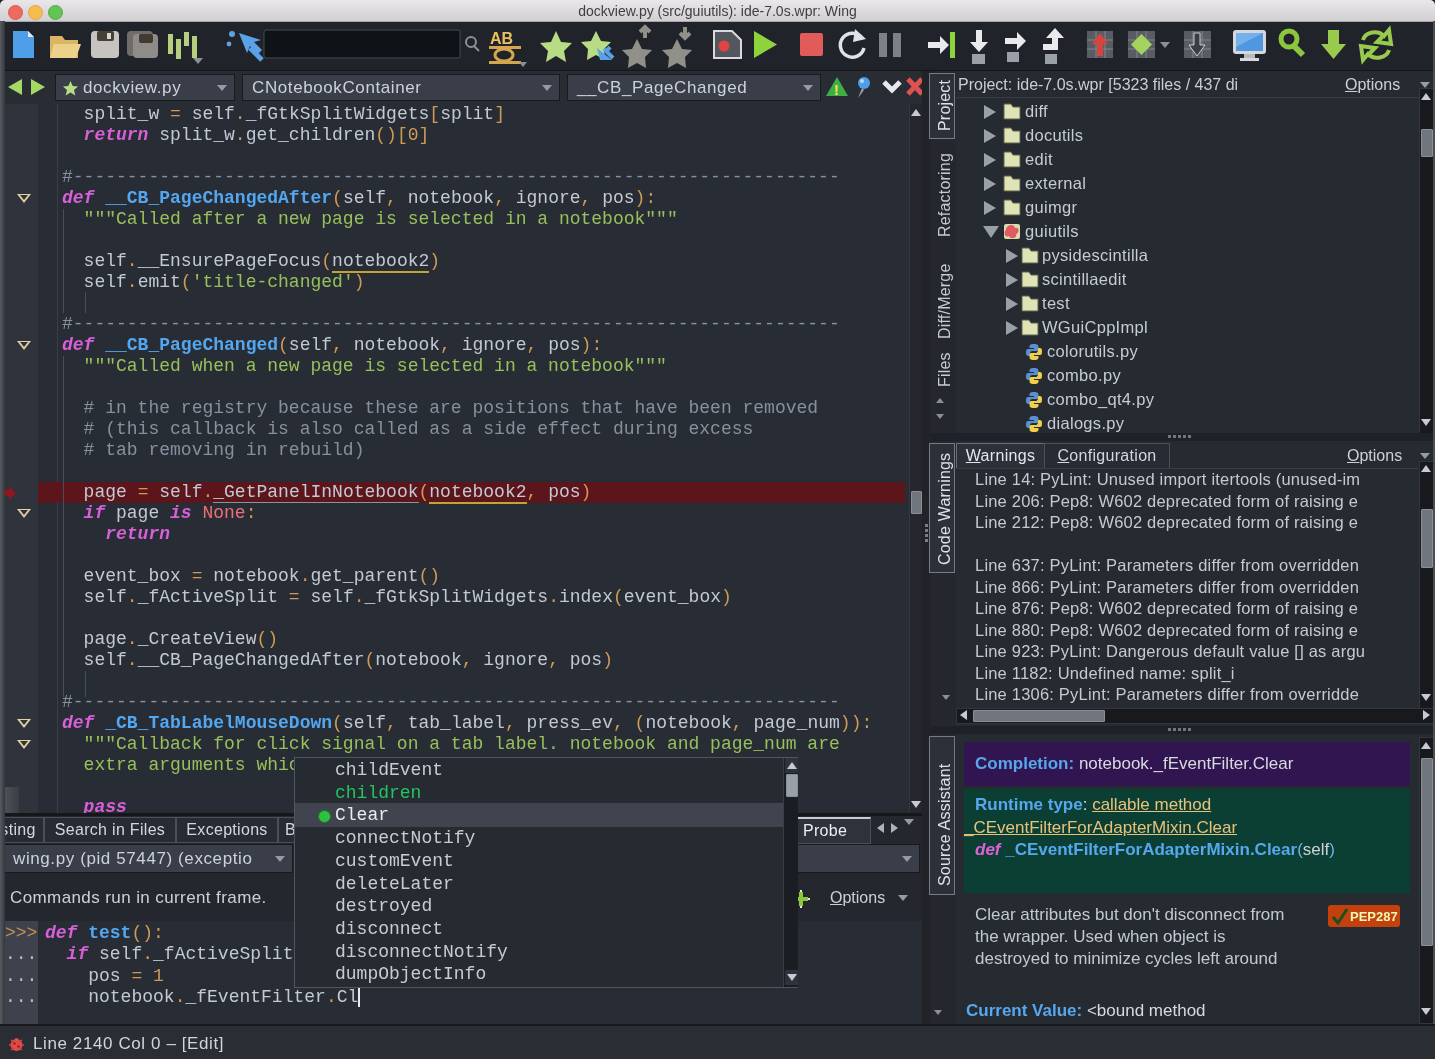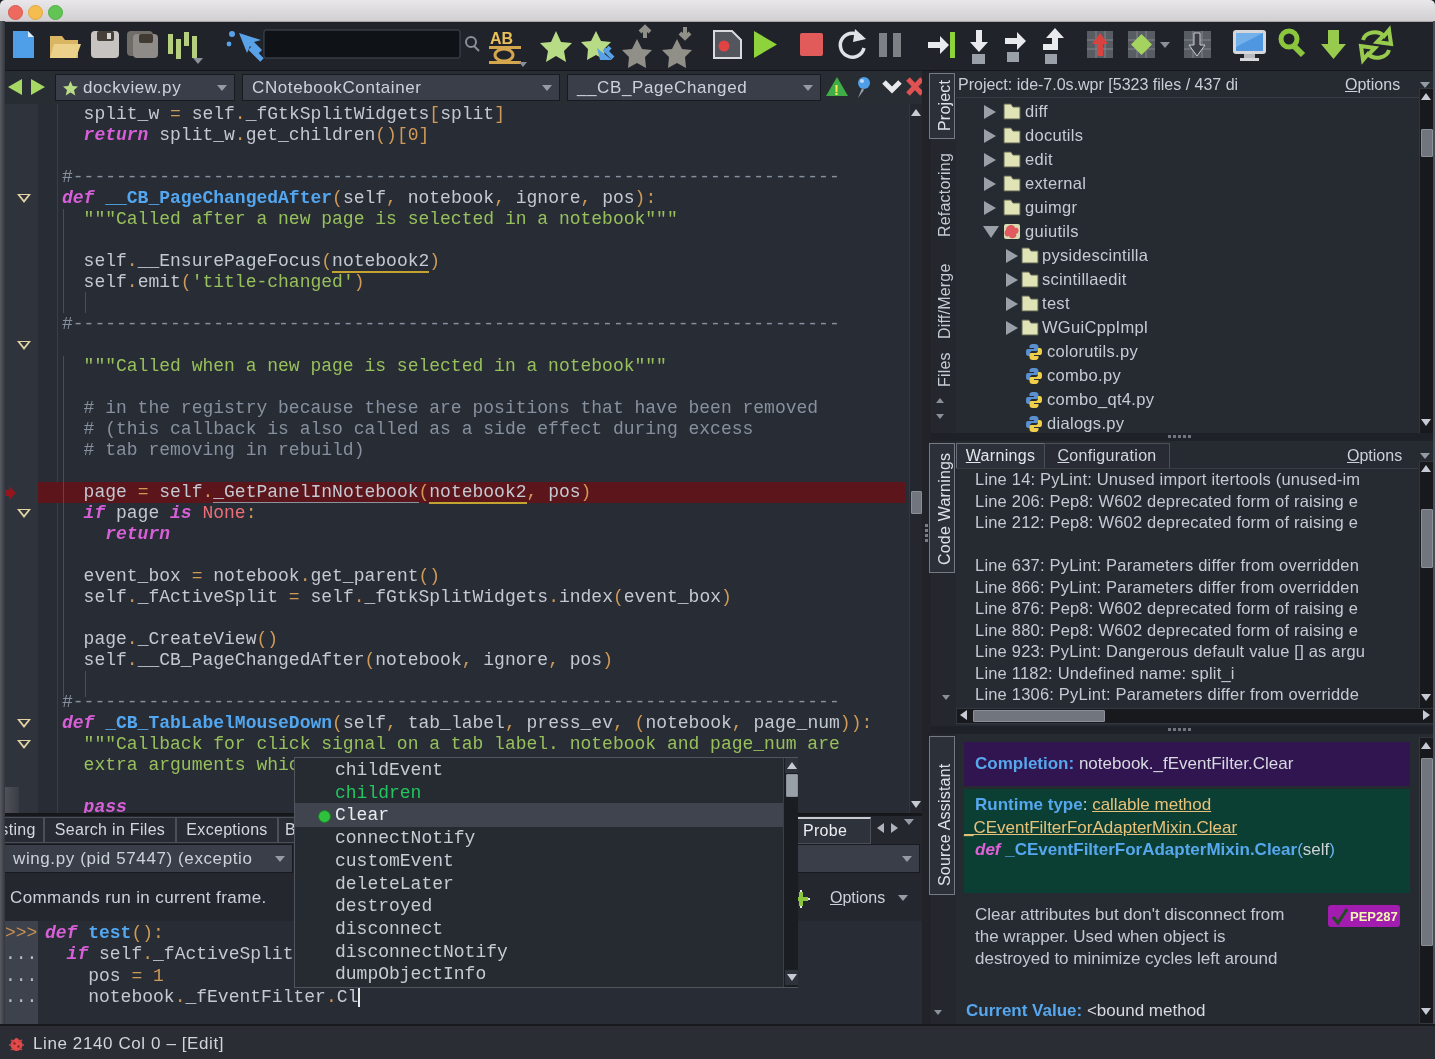--- a/index.html
+++ b/index.html
@@ -68,20 +68,21 @@
 </style>
 </head>
 <body>
 <div class="abs" style="left:0;top:21px;width:5px;height:1003px;background:linear-gradient(90deg,#585b61,#33363d);z-index:50;"></div>
 <div class="abs" style="left:1433px;top:21px;width:2px;height:1003px;background:#4a4d54;z-index:50;"></div>
 
 <div id="titlebar" class="abs">
   <div class="tl" style="left:8px;background:#ee6a5f;border:1px solid #d85a50;"></div>
   <div class="tl" style="left:28px;background:#f5bd4f;border:1px solid #dfa93d;"></div>
   <div class="tl" style="left:48px;background:#61c454;border:1px solid #52ae46;"></div>
+  <div id="titletext">dockview.py (src/guiutils): ide-7.0s.wpr: Wing</div>
 </div>
 
 <div id="toolbar" class="abs"><svg width="1435" height="48">
 
   <path d="M13 9 L28 9 L34 15 L34 36 L13 36 Z" fill="#4f9fe8"></path>
   <path d="M28 9 L28 15 L34 15 Z" fill="#dceafa"></path>
 
   <path d="M50 14 L62 14 L65 18 L78 18 L78 36 L50 36 Z" fill="#d9b564"></path>
   <path d="M54 22 L81 22 L76 36 L50 36 Z" fill="#ecd18a"></path>
 
@@ -239,20 +240,21 @@
   </svg>
 
   <div class="cl" style="top:0px;">  split_w <span class="op">=</span> self<span class="op">.</span>_fGtkSplitWidgets<span class="op">[</span>split<span class="op">]</span></div>
   <div class="cl" style="top:21px;">  <span class="kw">return</span> split_w<span class="op">.</span>get_children<span class="op">()[</span><span class="op">0</span><span class="op">]</span></div>
   <div class="cl" style="top:63px;"><span class="cm">#-----------------------------------------------------------------------</span></div>
   <div class="cl" style="top:84px;"><span class="kw">def</span> <span class="fn">__CB_PageChangedAfter</span><span class="op">(</span>self<span class="op">,</span> notebook<span class="op">,</span> ignore<span class="op">,</span> pos<span class="op">):</span></div>
   <div class="cl" style="top:105px;">  <span class="st">"""Called after a new page is selected in a notebook"""</span></div>
   <div class="cl" style="top:147px;">  self<span class="op">.</span>__EnsurePageFocus<span class="op">(</span><span class="uw">notebook2</span><span class="op">)</span></div>
   <div class="cl" style="top:168px;">  self<span class="op">.</span>emit<span class="op">(</span><span class="st">'title-changed'</span><span class="op">)</span></div>
   <div class="cl" style="top:210px;"><span class="cm">#-----------------------------------------------------------------------</span></div>
+  <div class="cl" style="top:231px;"><span class="kw">def</span> <span class="fn">__CB_PageChanged</span><span class="op">(</span>self<span class="op">,</span> notebook<span class="op">,</span> ignore<span class="op">,</span> pos<span class="op">):</span></div>
   <div class="cl" style="top:252px;">  <span class="st">"""Called when a new page is selected in a notebook"""</span></div>
   <div class="cl" style="top:294px;">  <span class="cm"># in the registry because these are positions that have been removed</span></div>
   <div class="cl" style="top:315px;">  <span class="cm"># (this callback is also called as a side effect during excess</span></div>
   <div class="cl" style="top:336px;">  <span class="cm"># tab removing in rebuild)</span></div>
   <div class="cl" style="top:378px;">  page <span class="op">=</span> self<span class="op">.</span><span class="ug">_GetPanelInNotebook</span><span class="op">(</span><span class="uw">notebook2</span><span class="op">,</span> pos<span class="op">)</span></div>
   <div class="cl" style="top:399px;">  <span class="kw">if</span> page <span class="kw">is</span> <span class="no">None</span><span class="op">:</span></div>
   <div class="cl" style="top:420px;">    <span class="kw">return</span></div>
   <div class="cl" style="top:462px;">  event_box <span class="op">=</span> notebook<span class="op">.</span>get_parent<span class="op">()</span></div>
   <div class="cl" style="top:483px;">  self<span class="op">.</span>_fActiveSplit <span class="op">=</span> self<span class="op">.</span>_fGtkSplitWidgets<span class="op">.</span>index<span class="op">(</span>event_box<span class="op">)</span></div>
   <div class="cl" style="top:525px;">  page<span class="op">.</span>_CreateView<span class="op">()</span></div>
@@ -458,21 +460,21 @@
   <div class="rpanel" style="top:734px;height:290px;">
     <div class="abs sa" style="left:8px;top:8px;width:446px;height:44px;background:#311551;">
       <div class="abs" style="left:11px;top:12px;"><span class="blue">Completion:</span> <span style="color:#d7dae0;">notebook._fEventFilter.Clear</span></div>
     </div>
     <div class="abs sa" style="left:8px;top:55px;width:446px;height:104px;background:#0c3f33;">
       <div class="abs" style="left:11px;top:6px;"><span class="blue">Runtime type</span><span style="color:#d7dae0;">: </span><span class="lnk">callable method</span></div>
       <div class="abs" style="left:0px;top:29px;"><span class="lnk">_CEventFilterForAdapterMixin.Clear</span></div>
       <div class="abs" style="left:11px;top:51px;"><span style="color:#e060d8;font-style:italic;font-weight:bold;">def </span><span class="blue">_CEventFilterForAdapterMixin.Clear</span><span style="color:#6cb0f2;">(</span><span style="color:#cdd2d9;">self</span><span style="color:#6cb0f2;">)</span></div>
     </div>
     <div class="abs sa" style="left:19px;top:170px;line-height:22px;">Clear attributes but don't disconnect from<br>the wrapper. Used when object is<br>destroyed to minimize cycles left around</div>
-    <div class="abs" style="left:372px;top:171px;width:72px;height:22px;background:#a21caf;border-radius:3px;">
+    <div class="abs" style="left:372px;top:171px;width:72px;height:22px;background:#c2410c;border-radius:3px;">
       <svg class="abs" style="left:2px;top:2px;" width="20" height="19">
           <path d="M3 10 L8 16 L17 2" fill="none" stroke="#1e4d1e" stroke-width="3"></path>
         </svg>
       <div class="abs" style="left:22px;top:4px;font-size:13px;font-weight:bold;color:#f3f7b3;">PEP287</div>
     </div>
     <div class="abs sa" style="left:10px;top:267px;"><span class="blue">Current Value:</span> <span style="color:#d7dae0;">&lt;bound method</span></div>
     <div class="sbtrack" style="left:463px;top:3px;width:14px;height:285px;background:#17191d;">
       <div class="arr au" style="left:1px;top:4px;"></div>
       <div class="sbthumb" style="left:1px;top:20px;width:10px;height:186px;"></div>
       <div class="arr ad" style="left:1px;top:270px;"></div>

